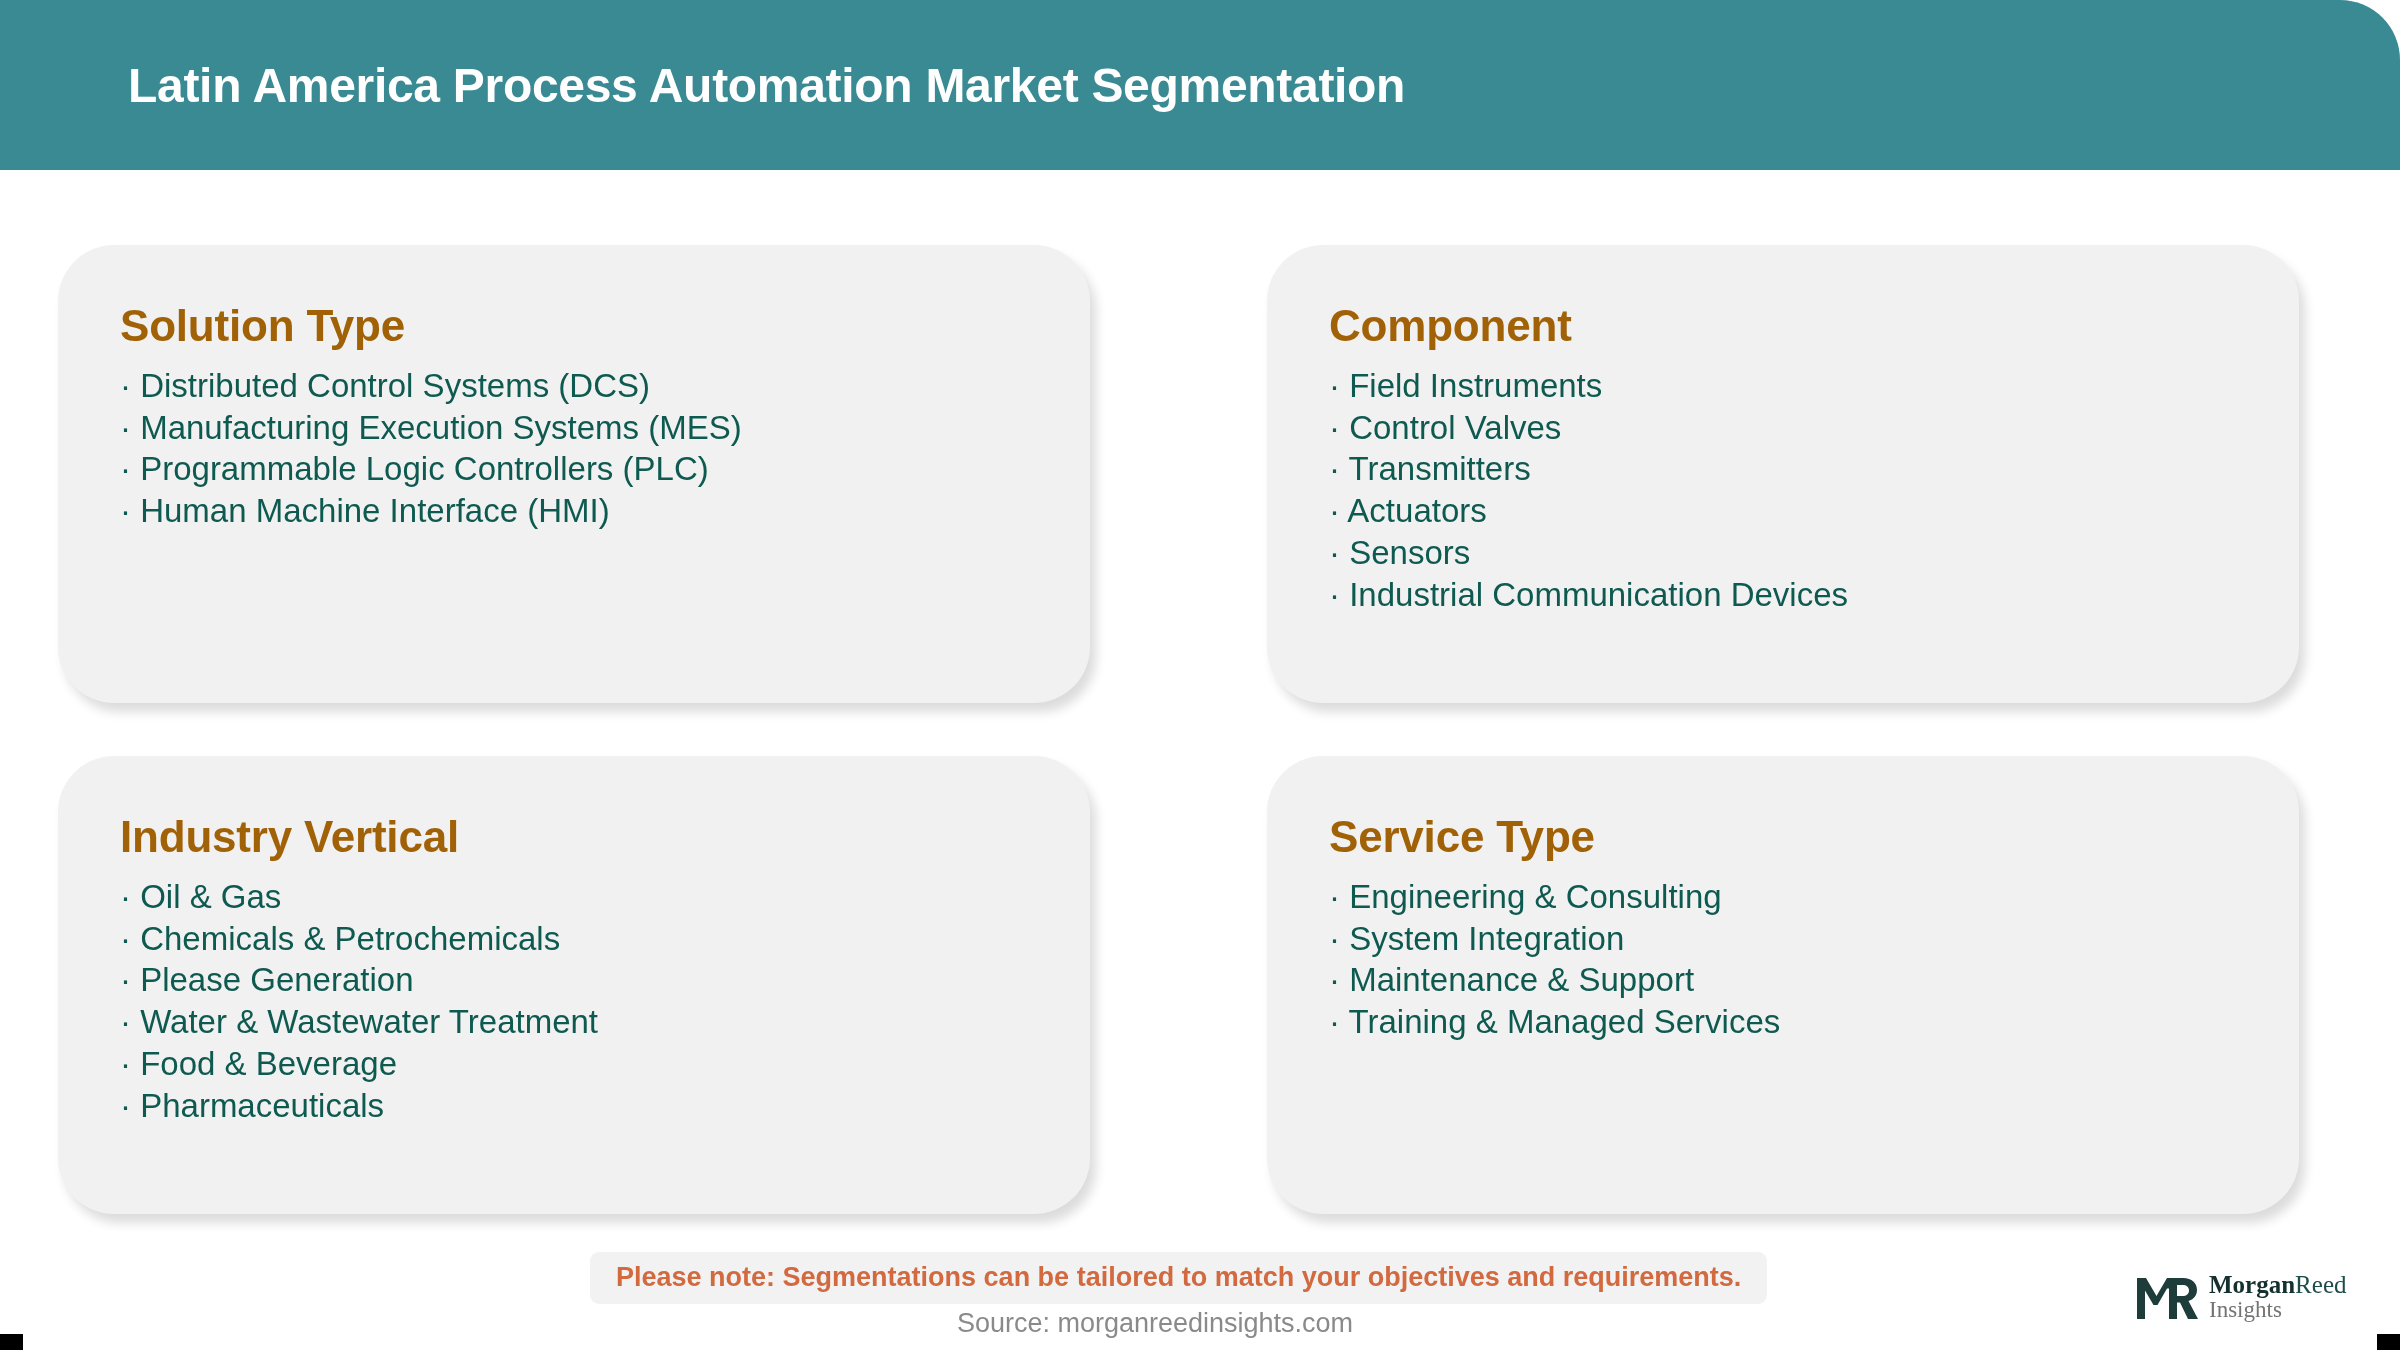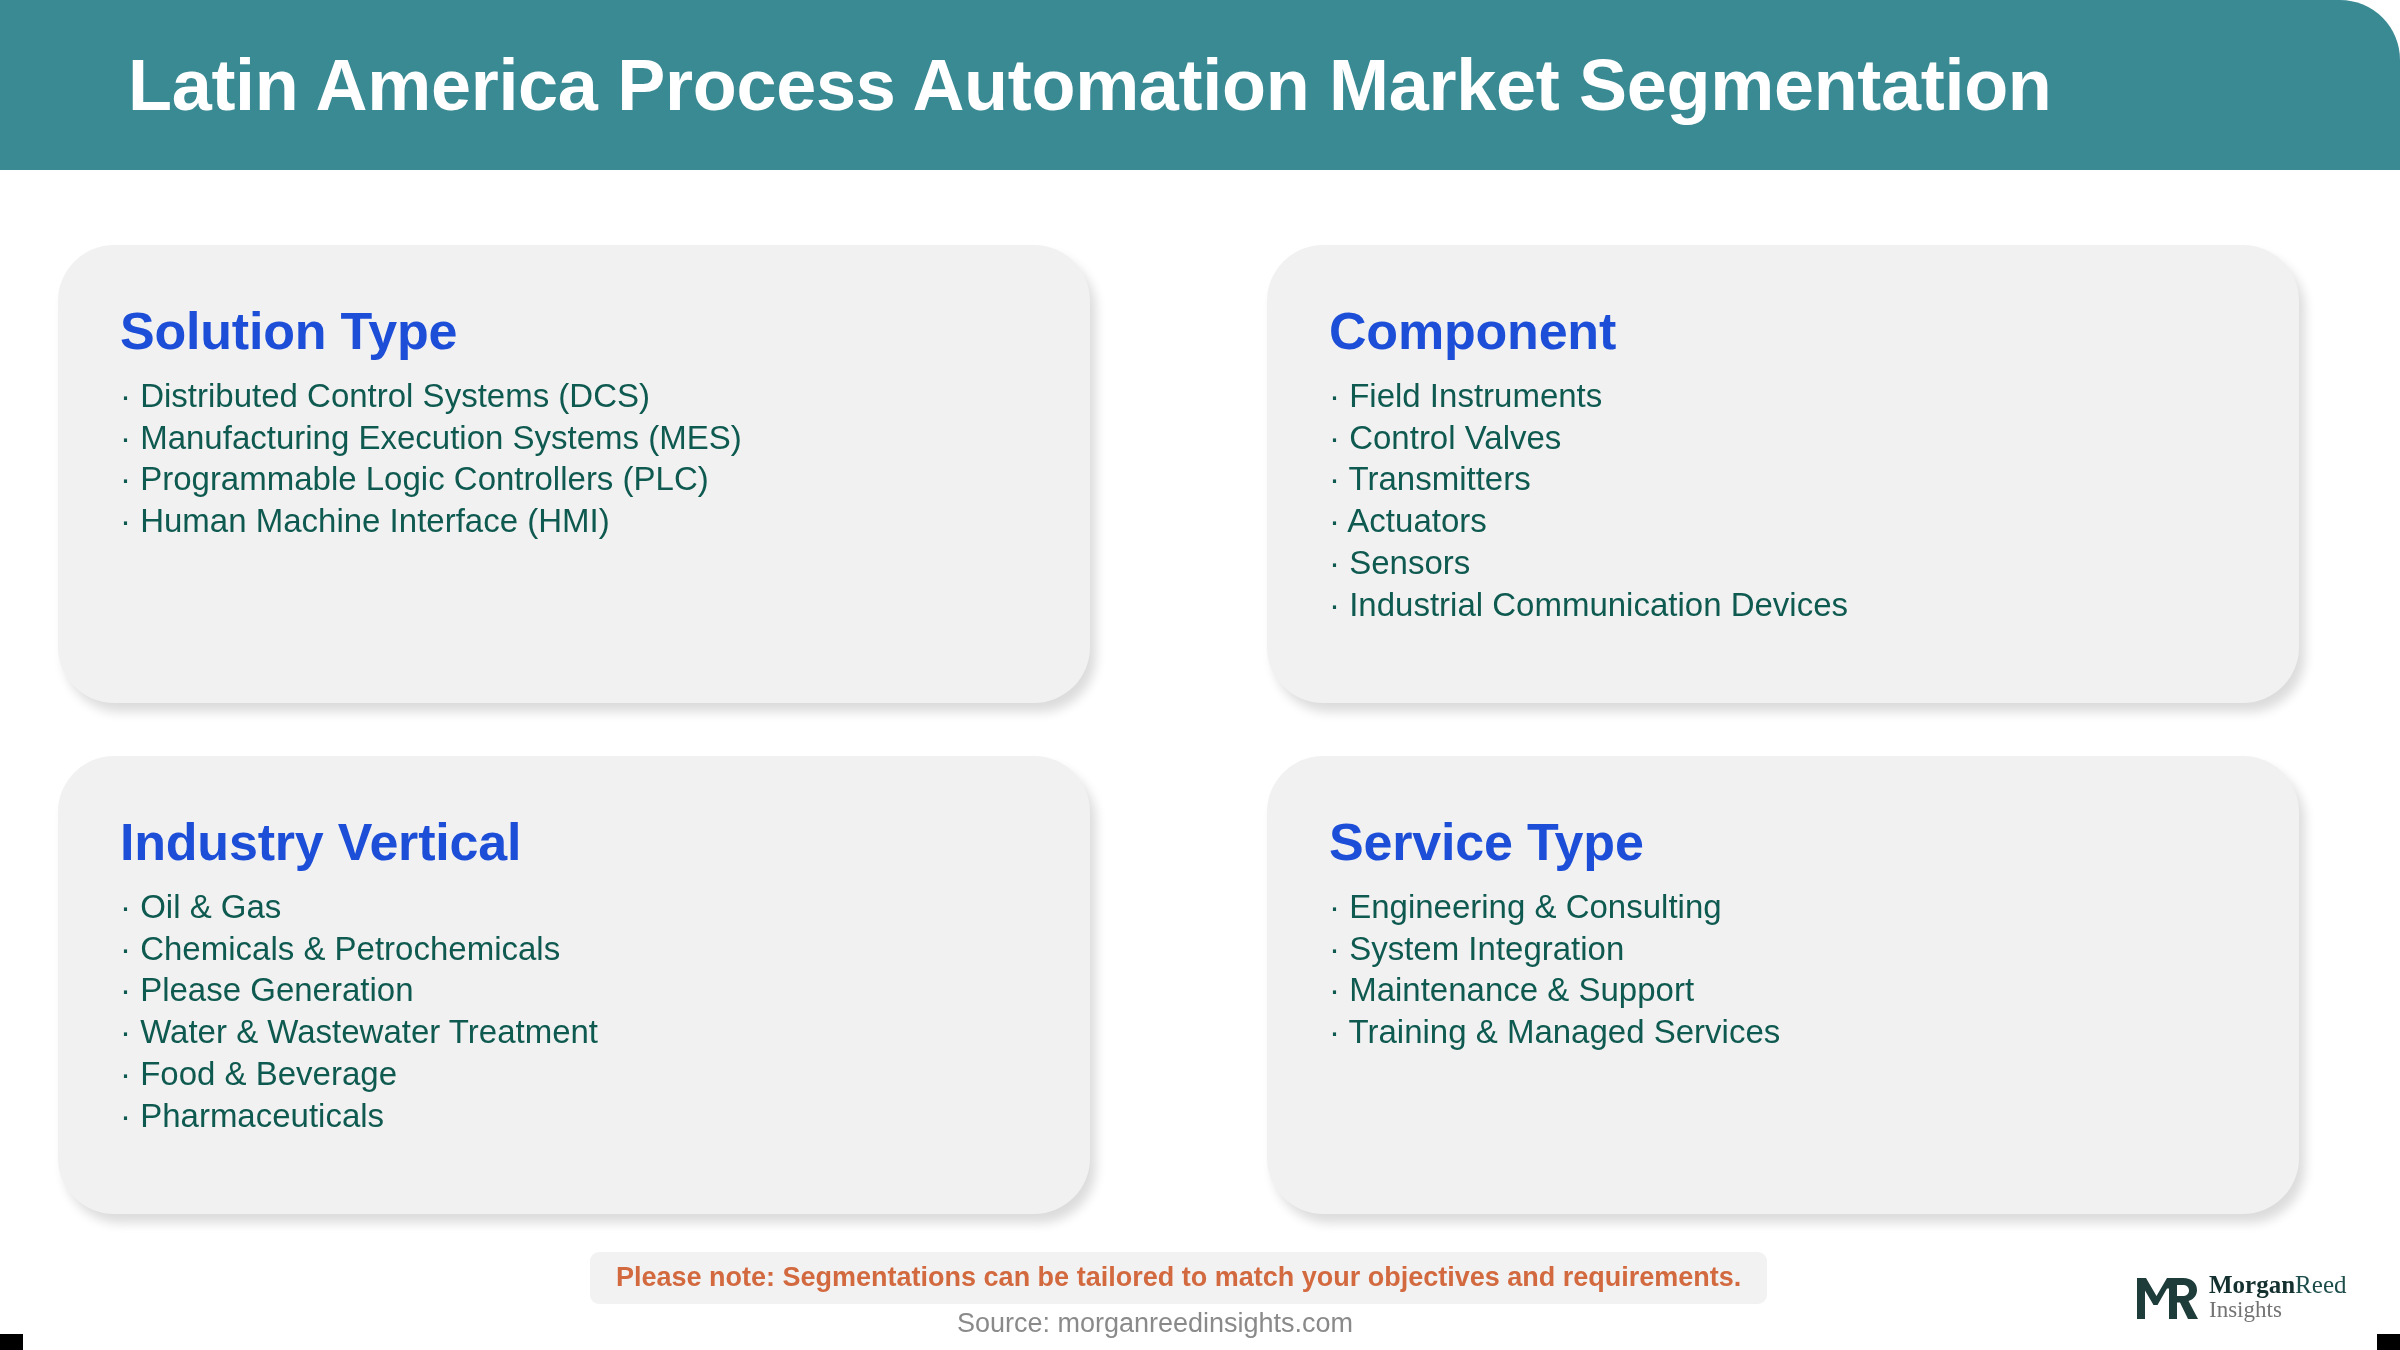--- a/index.html
+++ b/index.html
@@ -23,21 +23,21 @@
     width: 2400px;
     height: 170px;
     background: #3a8a94;
     border-top-right-radius: 60px;
     box-sizing: border-box;
     display: flex;
     align-items: center;
   }
   .header-title {
     color: #ffffff;
-    font-size: 72px;
+    font-size: 48px;
     font-weight: bold;
     letter-spacing: -0.3px;
     margin-left: 128px;
     font-family: "Liberation Sans", sans-serif;
     white-space: nowrap;
   }
 
   
   .cards {
     position: absolute;
@@ -53,22 +53,22 @@
   .card {
     background: #f1f1f1;
     border-radius: 56px;
     box-shadow: 6px 9px 11px rgba(0,0,0,0.14);
     box-sizing: border-box;
     padding: 56px 62px 0 62px;
     position: relative;
     overflow: hidden;
   }
   .card-title {
-    color: #1d4ed8;
-    font-size: 52px;
+    color: #a16207;
+    font-size: 44px;
     font-weight: bold;
     margin: 0 0 14px 0;
     letter-spacing: -0.2px;
   }
   .card-list {
     list-style: none;
     margin: 0;
     padding: 0;
   }
   .card-list li {

